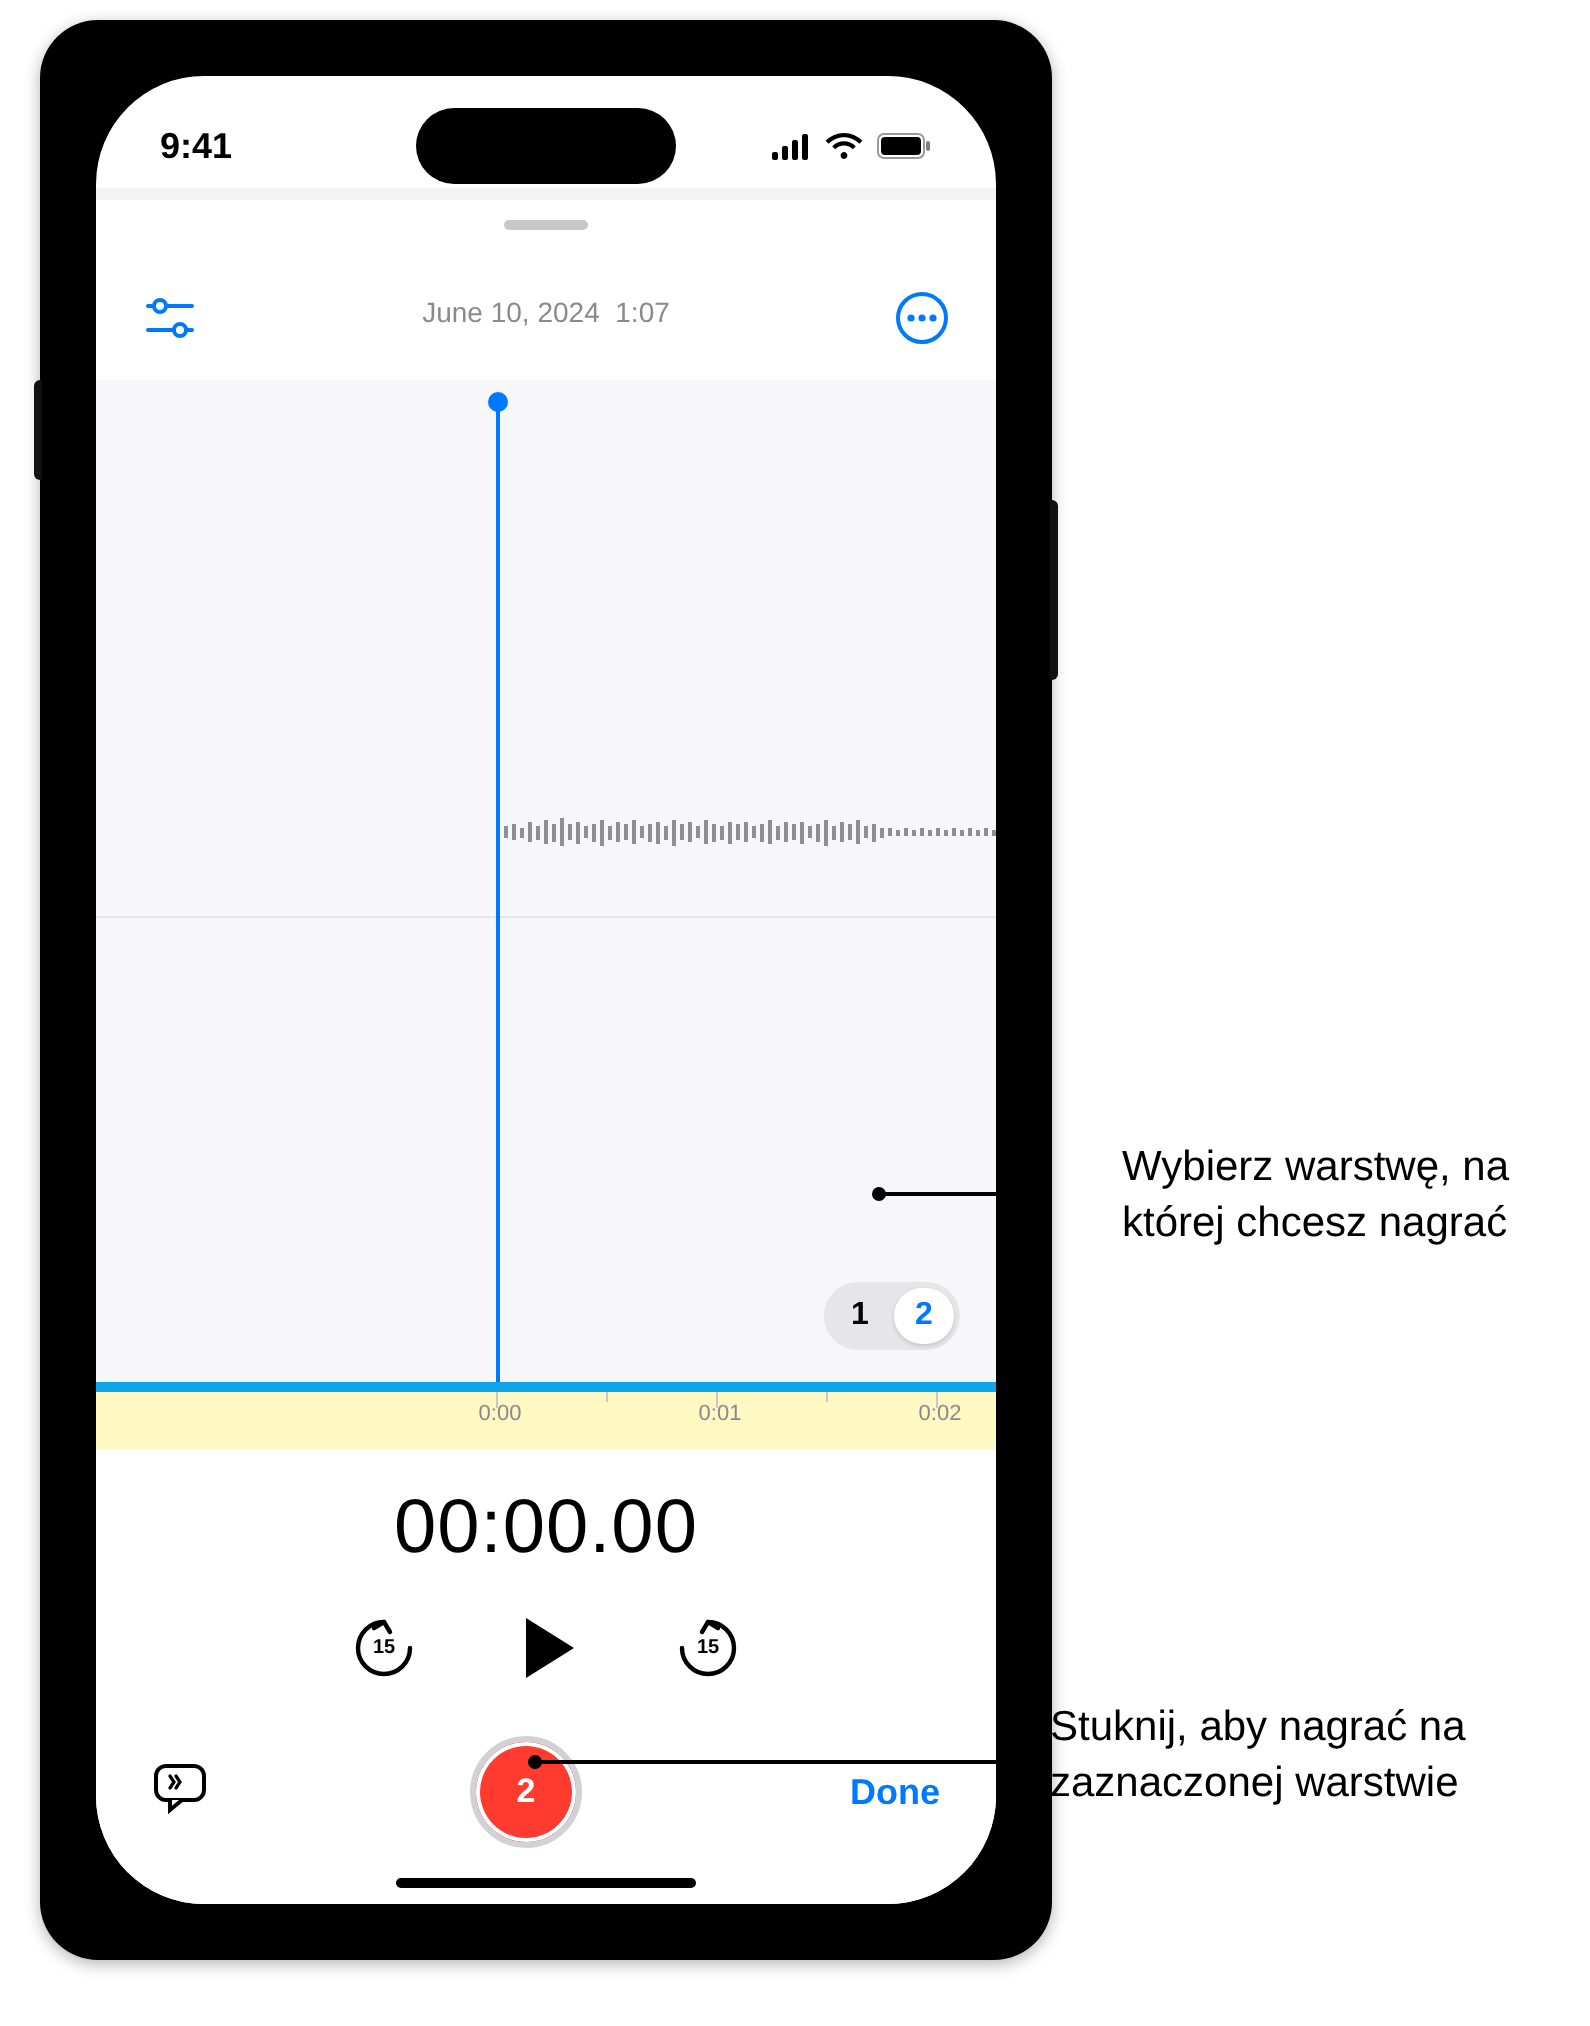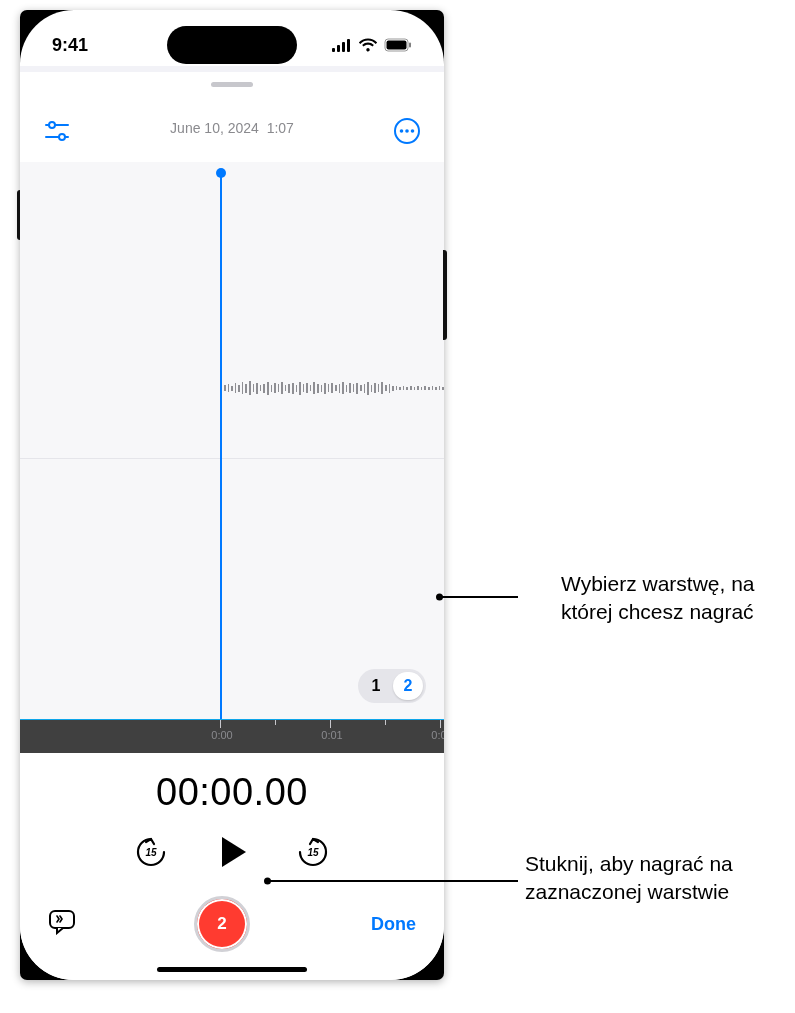--- a/index.html
+++ b/index.html
@@ -7,25 +7,25 @@
     font-family: -apple-system, BlinkMacSystemFont, "Segoe UI", Helvetica, Arial, sans-serif;
     background: #fff;
     width: 795px;
     height: 1013px;
     position: relative;
   }
   .phone {
     position: absolute;
     left: 20px;
     top: 10px;
-    width: 424px;
+    width: 506px;
     height: 970px;
-    border-radius: 7px;
+    border-radius: 29px;
     background: #000;
-    padding: 0;
+    padding: 28px;
     box-shadow: 0 2px 8px rgba(0,0,0,0.3);
   }
   .phone::before {
     content:"";
     position:absolute;
     left:-3px; top:180px; width:4px; height:50px;
     background:#111; border-radius:3px 0 0 3px;
   }
   .phone::after {
     content:"";
@@ -165,22 +165,22 @@
   }
   .layer-toggle .seg.selected {
     background:#fff;
     color:#0079ff;
     box-shadow:0 1px 2px rgba(0,0,0,0.15);
   }
   .ruler {
     position:absolute;
     left:0; right:0; bottom:0;
     height:34px;
-    border-top:1px solid #0ea5e9;
-    background:#404040;
+    border-top:5px solid #0ea5e9;
+    background:#fef9c3;
     font-size:11px;
     color:#8a8a8e;
   }
   .ruler .mark { position:absolute; bottom:12px; transform:translateX(-50%);}
   .ruler .tick { position:absolute; top:0; width:1px; height:8px; background:#c7c7cc;}
   .ruler .tick.small{height:5px;}
   .timer-row {
     text-align:center;
     padding:18px 0 8px;
   }
@@ -196,21 +196,21 @@
     align-items:center;
     justify-content:center;
     gap:44px;
     padding:10px 0 18px;
   }
   .skip-btn, .play-btn {
     display:flex; align-items:center; justify-content:center;
     color:#000;
   }
   .play-btn svg{width:40px;height:40px;}
-  .skip-btn {position:relative;font-style:italic;}
+  .skip-btn {position:relative;}
   .skip-btn .num{
     position:absolute; font-size:10px; font-weight:700;
     top:50%; left:50%; transform:translate(-50%,-50%);
   }
   .bottom-row {
     display:flex;
     align-items:center;
     justify-content:space-between;
     padding:6px 28px 28px;
   }

